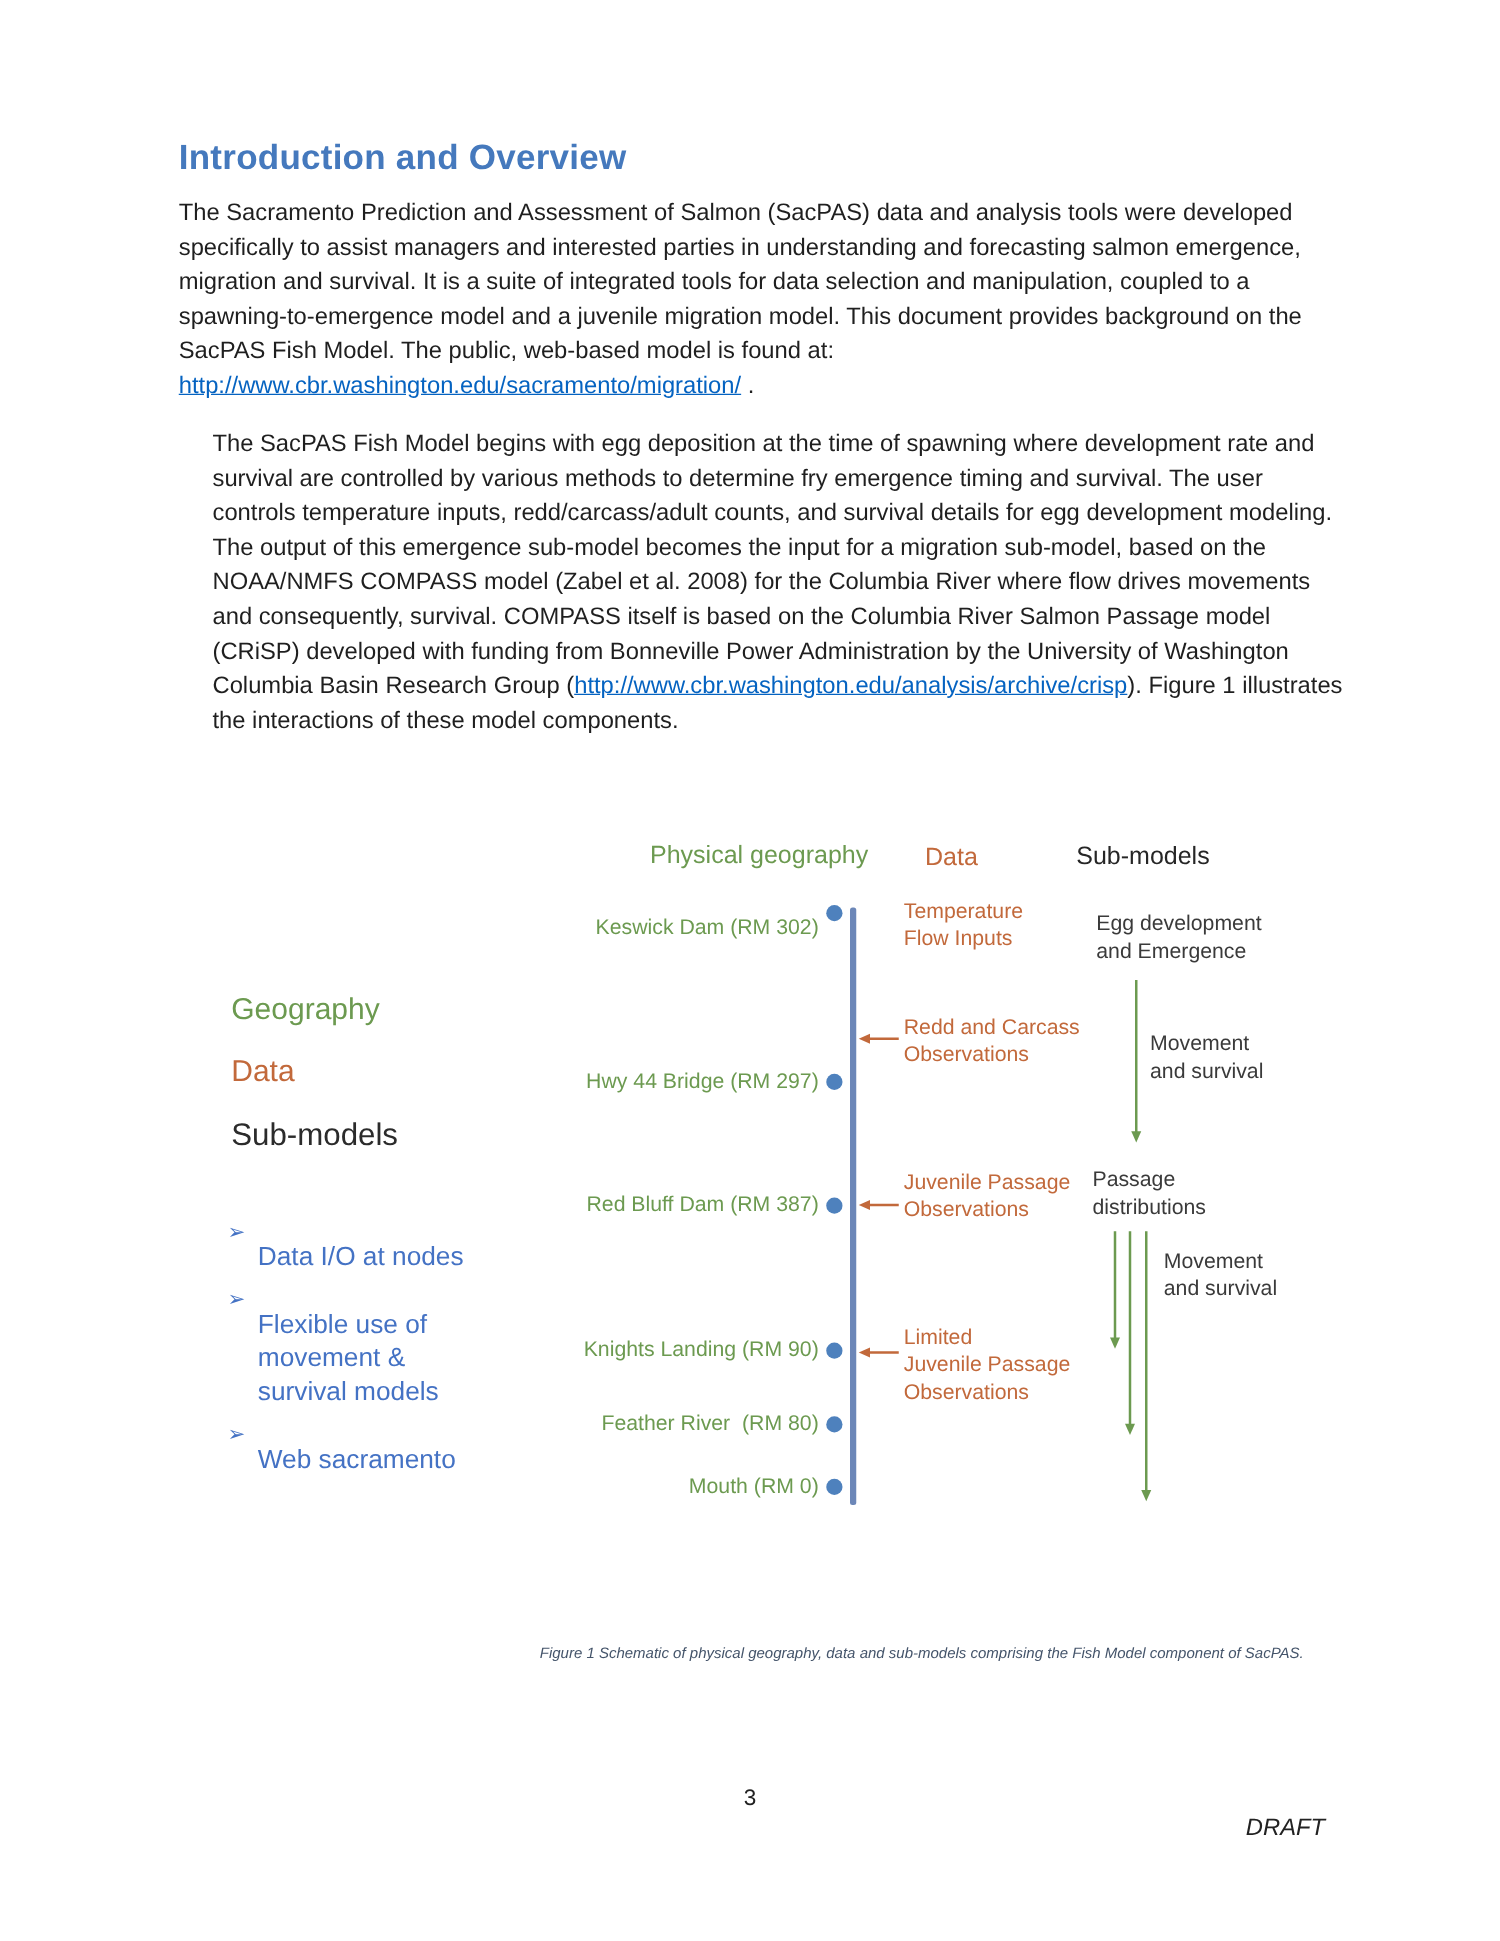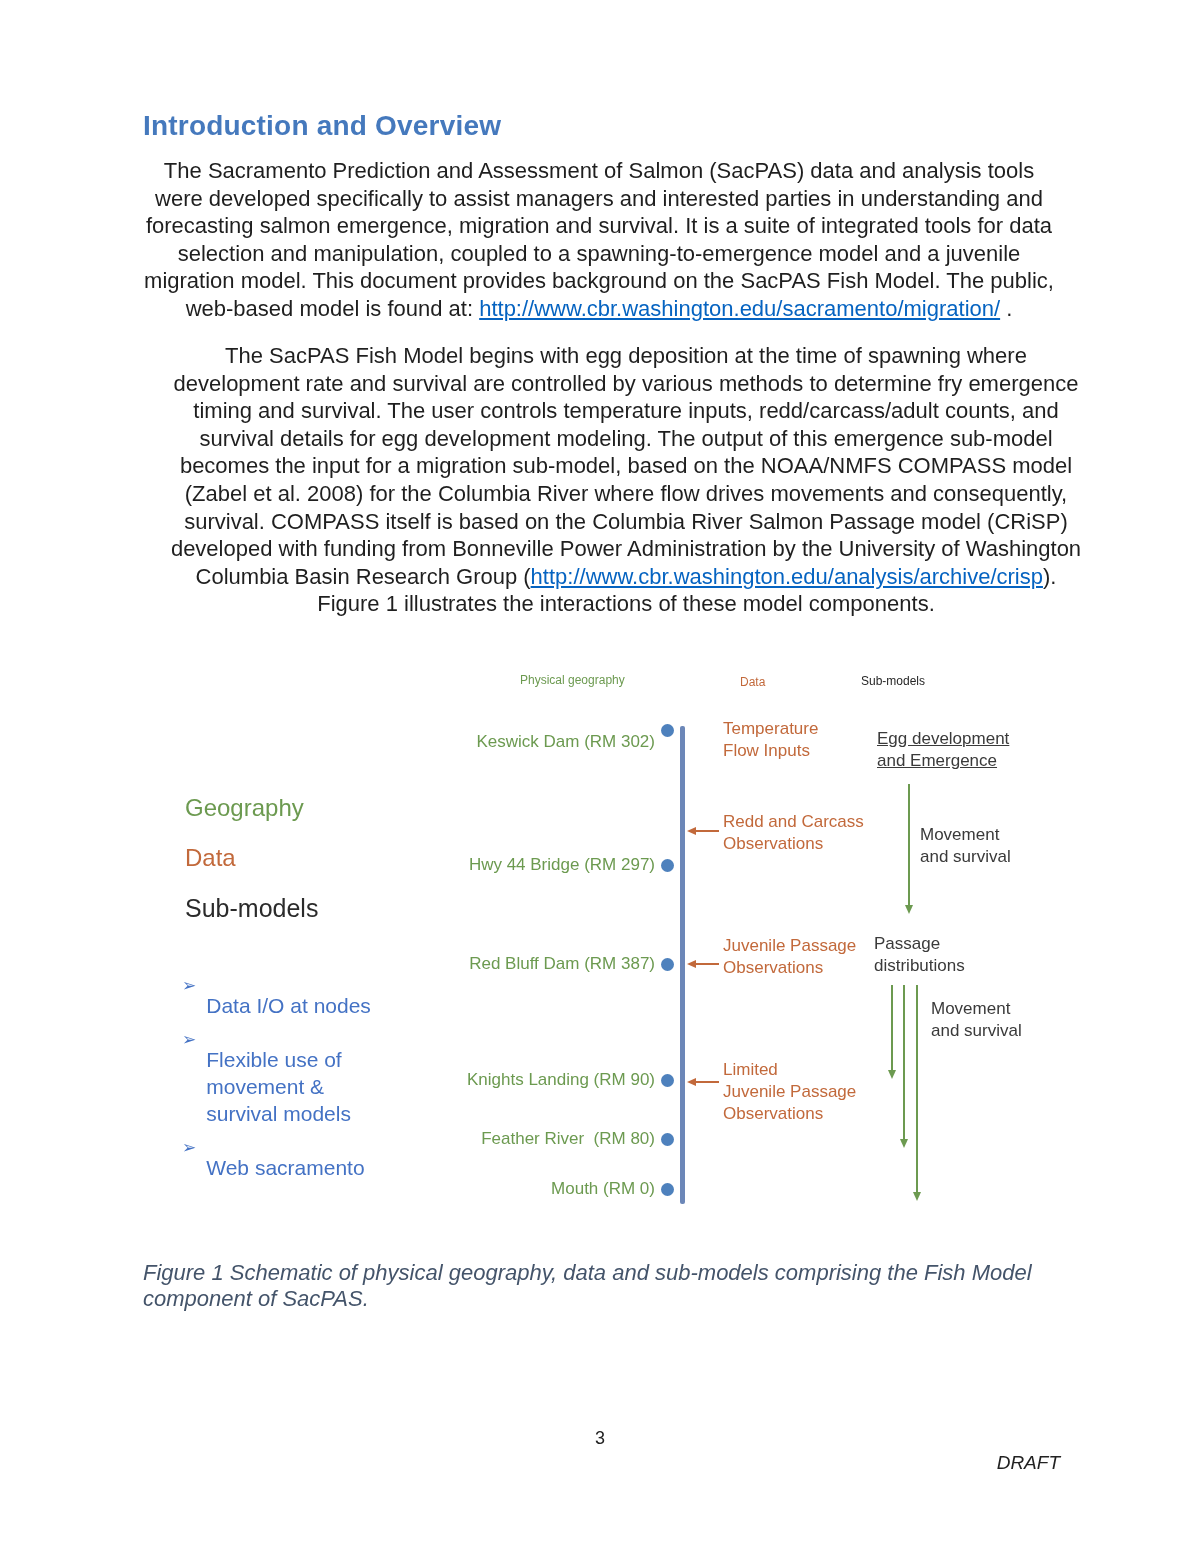--- a/index.html
+++ b/index.html
@@ -12,58 +12,57 @@
   html,body{background:#ffffff;}
   .page{
     position:relative;width:1200px;height:1553px;background:#ffffff;
     font-family:"Liberation Sans",sans-serif;color:var(--body_text);overflow:hidden;
   }
   h1.doc-heading{
     position:absolute;left:143px;top:110px;font-weight:bold;
     font-size:28px;color:var(--heading_blue);letter-spacing:.2px;
   }
   .para{
-    position:absolute;left:143px;width:912px;font-size:22px;line-height:27.6px;
+    position:absolute;left:143px;width:912px;font-size:19px;line-height:27.6px;
     color:var(--body_text);
-    text-align:center;
   }
   .p1{top:157px;}
   .p2{top:342px;margin-left:27px;}
   a.doclink{color:var(--link_blue);text-decoration:underline;cursor:pointer;}
   .figure{position:absolute;left:140px;top:648px;width:945px;height:585px;}
   .fig-title{position:absolute;left:40px;top:8px;width:270px;text-align:center;color:var(--title_blue);line-height:1.08;}
   .fig-title .t1{font-size:31px;font-weight:bold;display:block;}
   .fig-title .t2{font-size:27px;display:block;}
   .fig-title .t3{font-size:29px;display:block;}
-  .col-header{position:absolute;font-size:12px;white-space:pre;}
+  .col-header{position:absolute;font-size:20px;white-space:pre;}
   .ch-geo{left:380px;top:25px;color:var(--figure_green);}
   .ch-data{left:600px;top:27px;color:var(--figure_orange);}
   .ch-sub{left:721px;top:26px;color:#262626;}
   .legend-label{position:absolute;left:45px;font-size:24px;}
   .lg-geo{top:146px;color:var(--figure_green);text-align:center;}
   .lg-data{top:196px;color:var(--figure_orange);}
   .lg-sub{top:246px;color:#2B2B2B;font-size:25px;}
   .features{position:absolute;left:42px;top:324px;width:250px;}
   .feature{display:flex;gap:10px;margin-bottom:7px;color:var(--figure_blue);}
   .feature .glyph{font-size:17px;line-height:27px;}
   .feature .ftext{font-size:21px;line-height:27px;white-space:pre-line;margin-top:20px;}
   .node-label{position:absolute;right:430px;text-align:right;font-size:17px;color:var(--figure_green);white-space:pre;}
   .dot{position:absolute;left:521px;width:13px;height:13px;border-radius:50%;background:var(--node_dot_blue);}
   .river-line{position:absolute;left:540px;top:78px;width:5px;height:478px;background:var(--river_line_blue);border-radius:2px;}
   .data-item{position:absolute;left:583px;font-size:17px;line-height:22px;color:var(--figure_orange);white-space:pre-line;}
   .harrow{position:absolute;left:555px;width:24px;height:2px;background:var(--figure_orange);}
   .harrow::before{content:"";position:absolute;left:-8px;top:-3.5px;border-top:4.5px solid transparent;border-bottom:4.5px solid transparent;border-right:9px solid var(--figure_orange);}
   .submodel-item{position:absolute;font-size:17px;line-height:22px;color:var(--submodel_dark);white-space:pre-line;}
-  .sm-egg{left:737px;top:80px;text-decoration:underline;}
+  .sm-egg{left:737px;top:80px;}
   .sm-mov1{left:780px;top:176px;}
   .sm-pass{left:734px;top:285px;}
   .sm-mov2{left:791px;top:350px;}
   .varrow{position:absolute;width:2px;background:var(--figure_green);}
   .varrow::after{content:"";position:absolute;bottom:-8px;left:-3.5px;border-left:4.5px solid transparent;border-right:4.5px solid transparent;border-top:9px solid var(--figure_green);}
-  .caption{position:absolute;left:143px;top:1260px;width:900px;font-size:22px;font-style:italic;color:var(--caption_color);}
+  .caption{position:absolute;left:143px;top:1315px;width:900px;font-size:12px;font-style:italic;color:var(--caption_color);text-align:right;}
   .page-number{position:absolute;left:0;right:0;top:1428px;text-align:center;font-size:18px;color:#222;}
   .draft{position:absolute;right:140px;top:1452px;font-size:19px;font-style:italic;color:#222;}
 </style>
 </head>
 <body>
 
 <div class="page">
 
   <h1 class="doc-heading">Introduction and Overview</h1>
 

